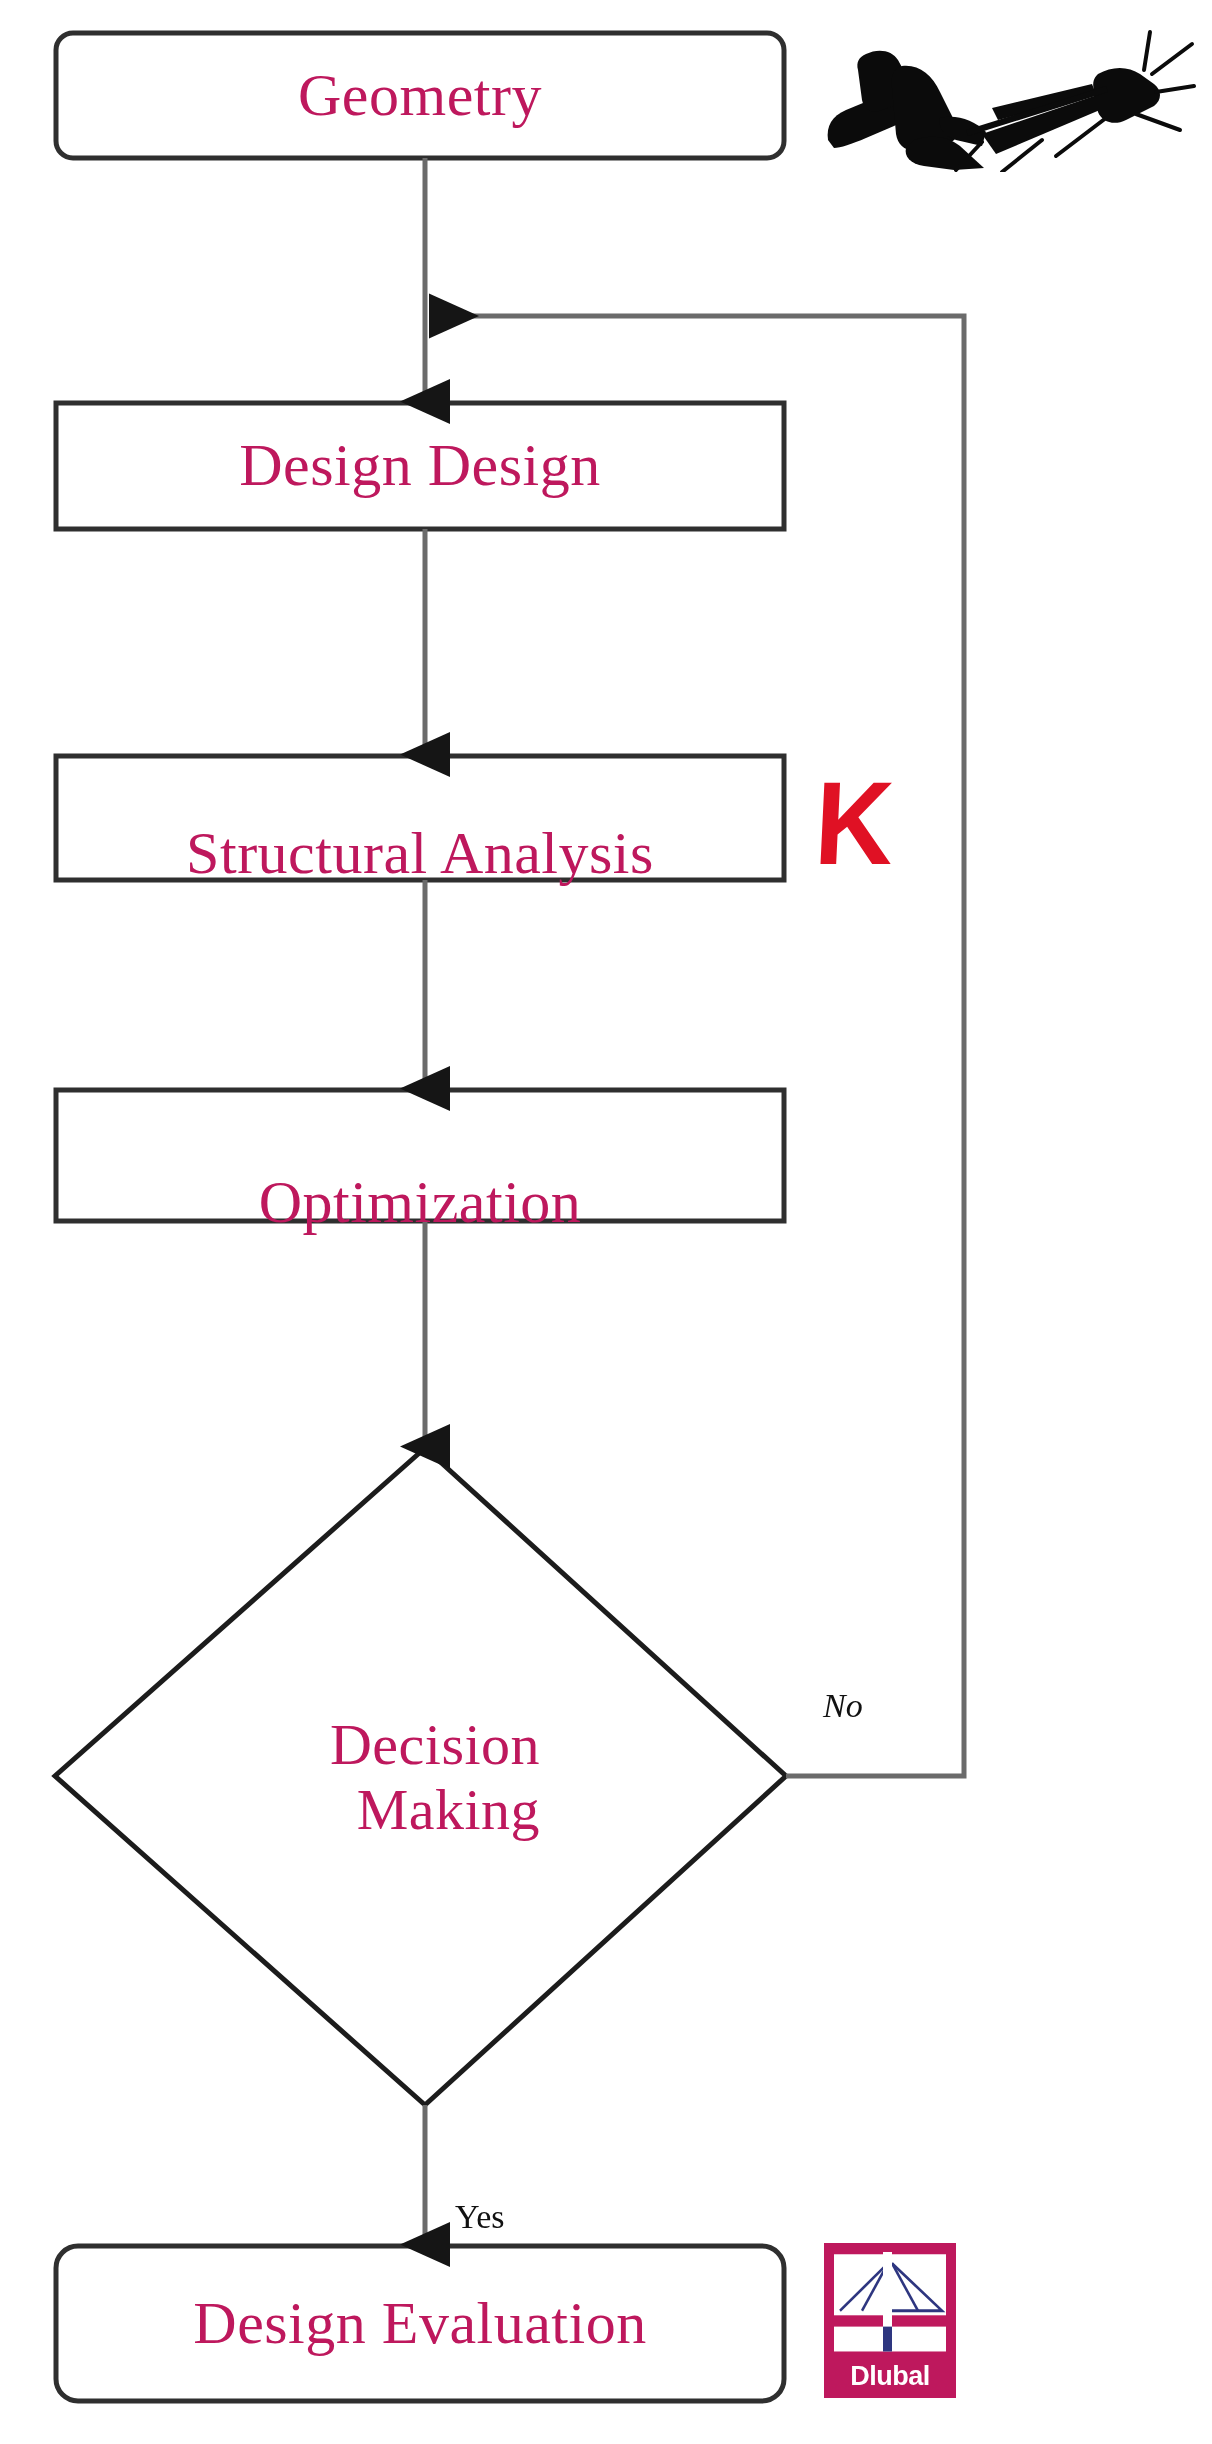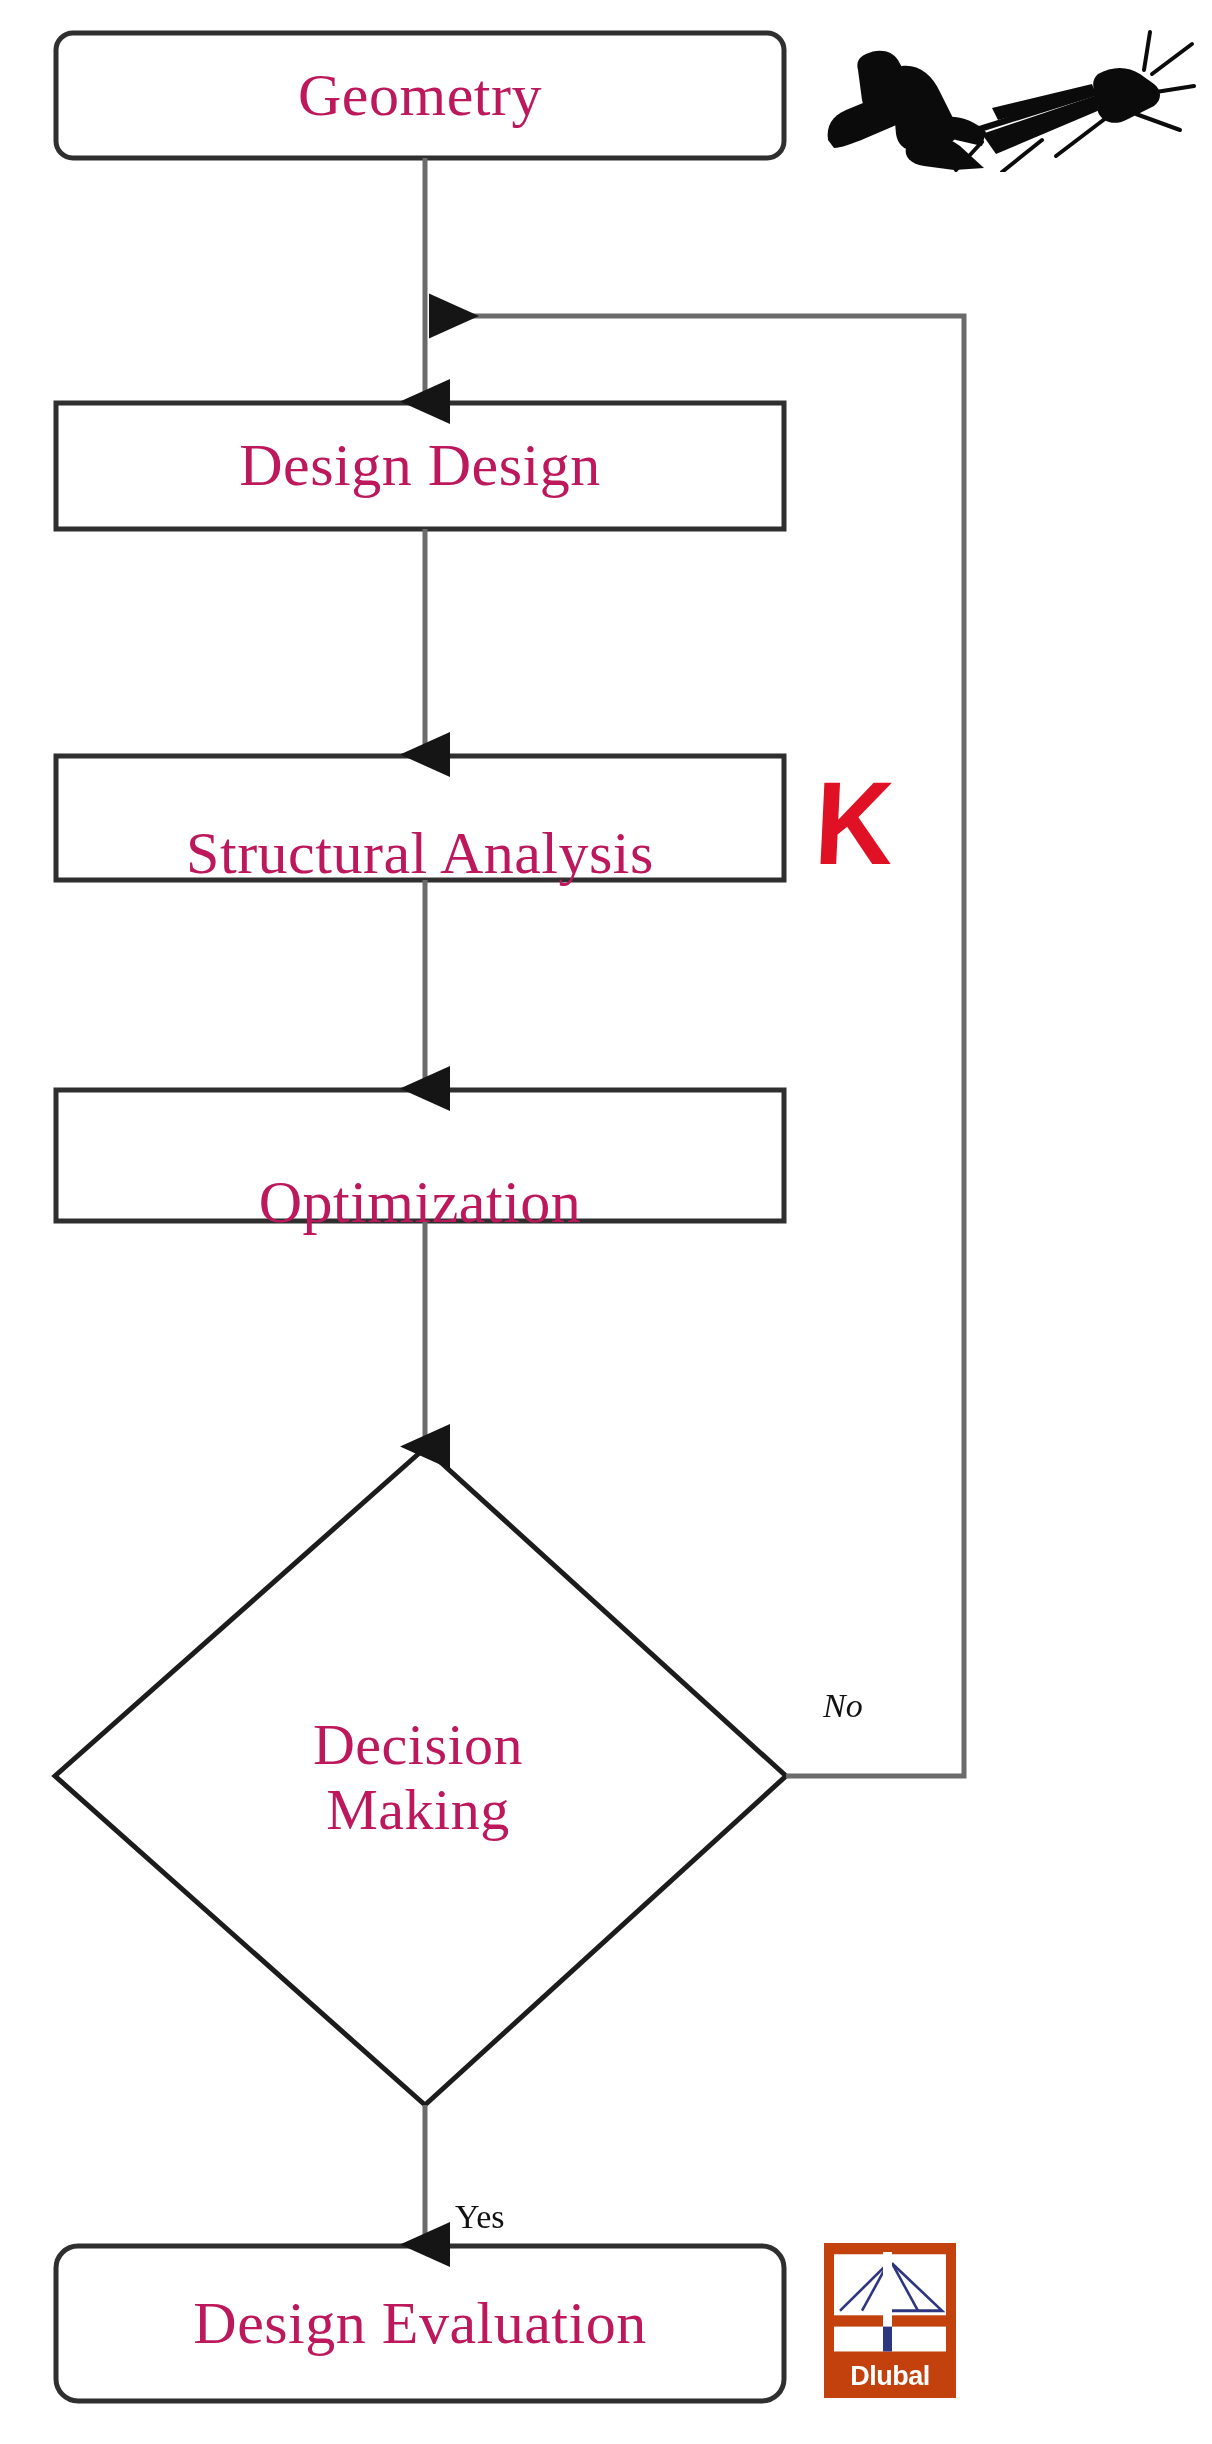--- a/index.html
+++ b/index.html
@@ -113,21 +113,21 @@
   </svg>
 
   <div class="node-label box-label" style="left:56px; top:33px; width:728px; height:125px;">Geometry</div>
 
   <div class="node-label box-label" style="left:56px; top:403px; width:728px; height:126px;">Design Design</div>
 
   <div class="node-label box-label" style="left:56px; top:792px; width:728px; height:124px;">Structural Analysis</div>
 
   <div class="node-label box-label" style="left:56px; top:1137px; width:728px; height:131px;">Optimization</div>
 
-  <div class="node-label diamond-label" style="left:128px; top:1680px; width:580px; height:195px;">Decision
+  <div class="node-label diamond-label" style="left:145px; top:1680px; width:580px; height:195px;text-align:right;">Decision
 Making</div>
 
   <div class="node-label box-label" style="left:56px; top:2246px; width:728px; height:155px;">Design Evaluation</div>
 
   <div class="edge-label" style="left:823px; top:1687px;font-style:italic;">No</div>
 
   <div class="edge-label" style="left:455px; top:2198px;">Yes</div>
 
   <div class="insect" style="left:806px; top:22px; width:390px; height:150px;">
     <svg viewBox="0 0 390 150" width="390" height="150">
@@ -163,21 +163,21 @@
         <path d="M330,92 L374,108"></path>
         <path d="M300,96 L250,134"></path>
         <path d="M236,118 L196,150"></path>
         <path d="M176,120 L150,148"></path>
       </g>
     </svg>
   </div>
 
   <div class="logo-k" style="left:818px; top:764px;">K</div>
 
-  <div class="dlubal-logo" style="left:824px; top:2243px; width:132px; height:155px; background:#c2410c; padding:9px 8px 6px 8px;">
+  <div class="dlubal-logo" style="left:824px; top:2243px; width:132px; height:155px; background:#be185d; padding:9px 8px 6px 8px;">
     <svg class="dlubal-graphic" viewBox="0 0 116 92" preserveAspectRatio="none">
       <rect x="2" y="2" width="112" height="54" fill="#ffffff"></rect>
       <g stroke="#2e3680" stroke-width="2.5" fill="none">
         <path d="M8,52 L56,10 L56,52"></path>
         <path d="M60,10 L110,52 L60,52"></path>
         <path d="M60,10 L86,52"></path>
         <path d="M56,10 L30,52"></path>
       </g>
       <rect x="51" y="0" width="9" height="68" fill="#ffffff"></rect>
       <rect x="2" y="66" width="112" height="22" fill="#ffffff"></rect>

